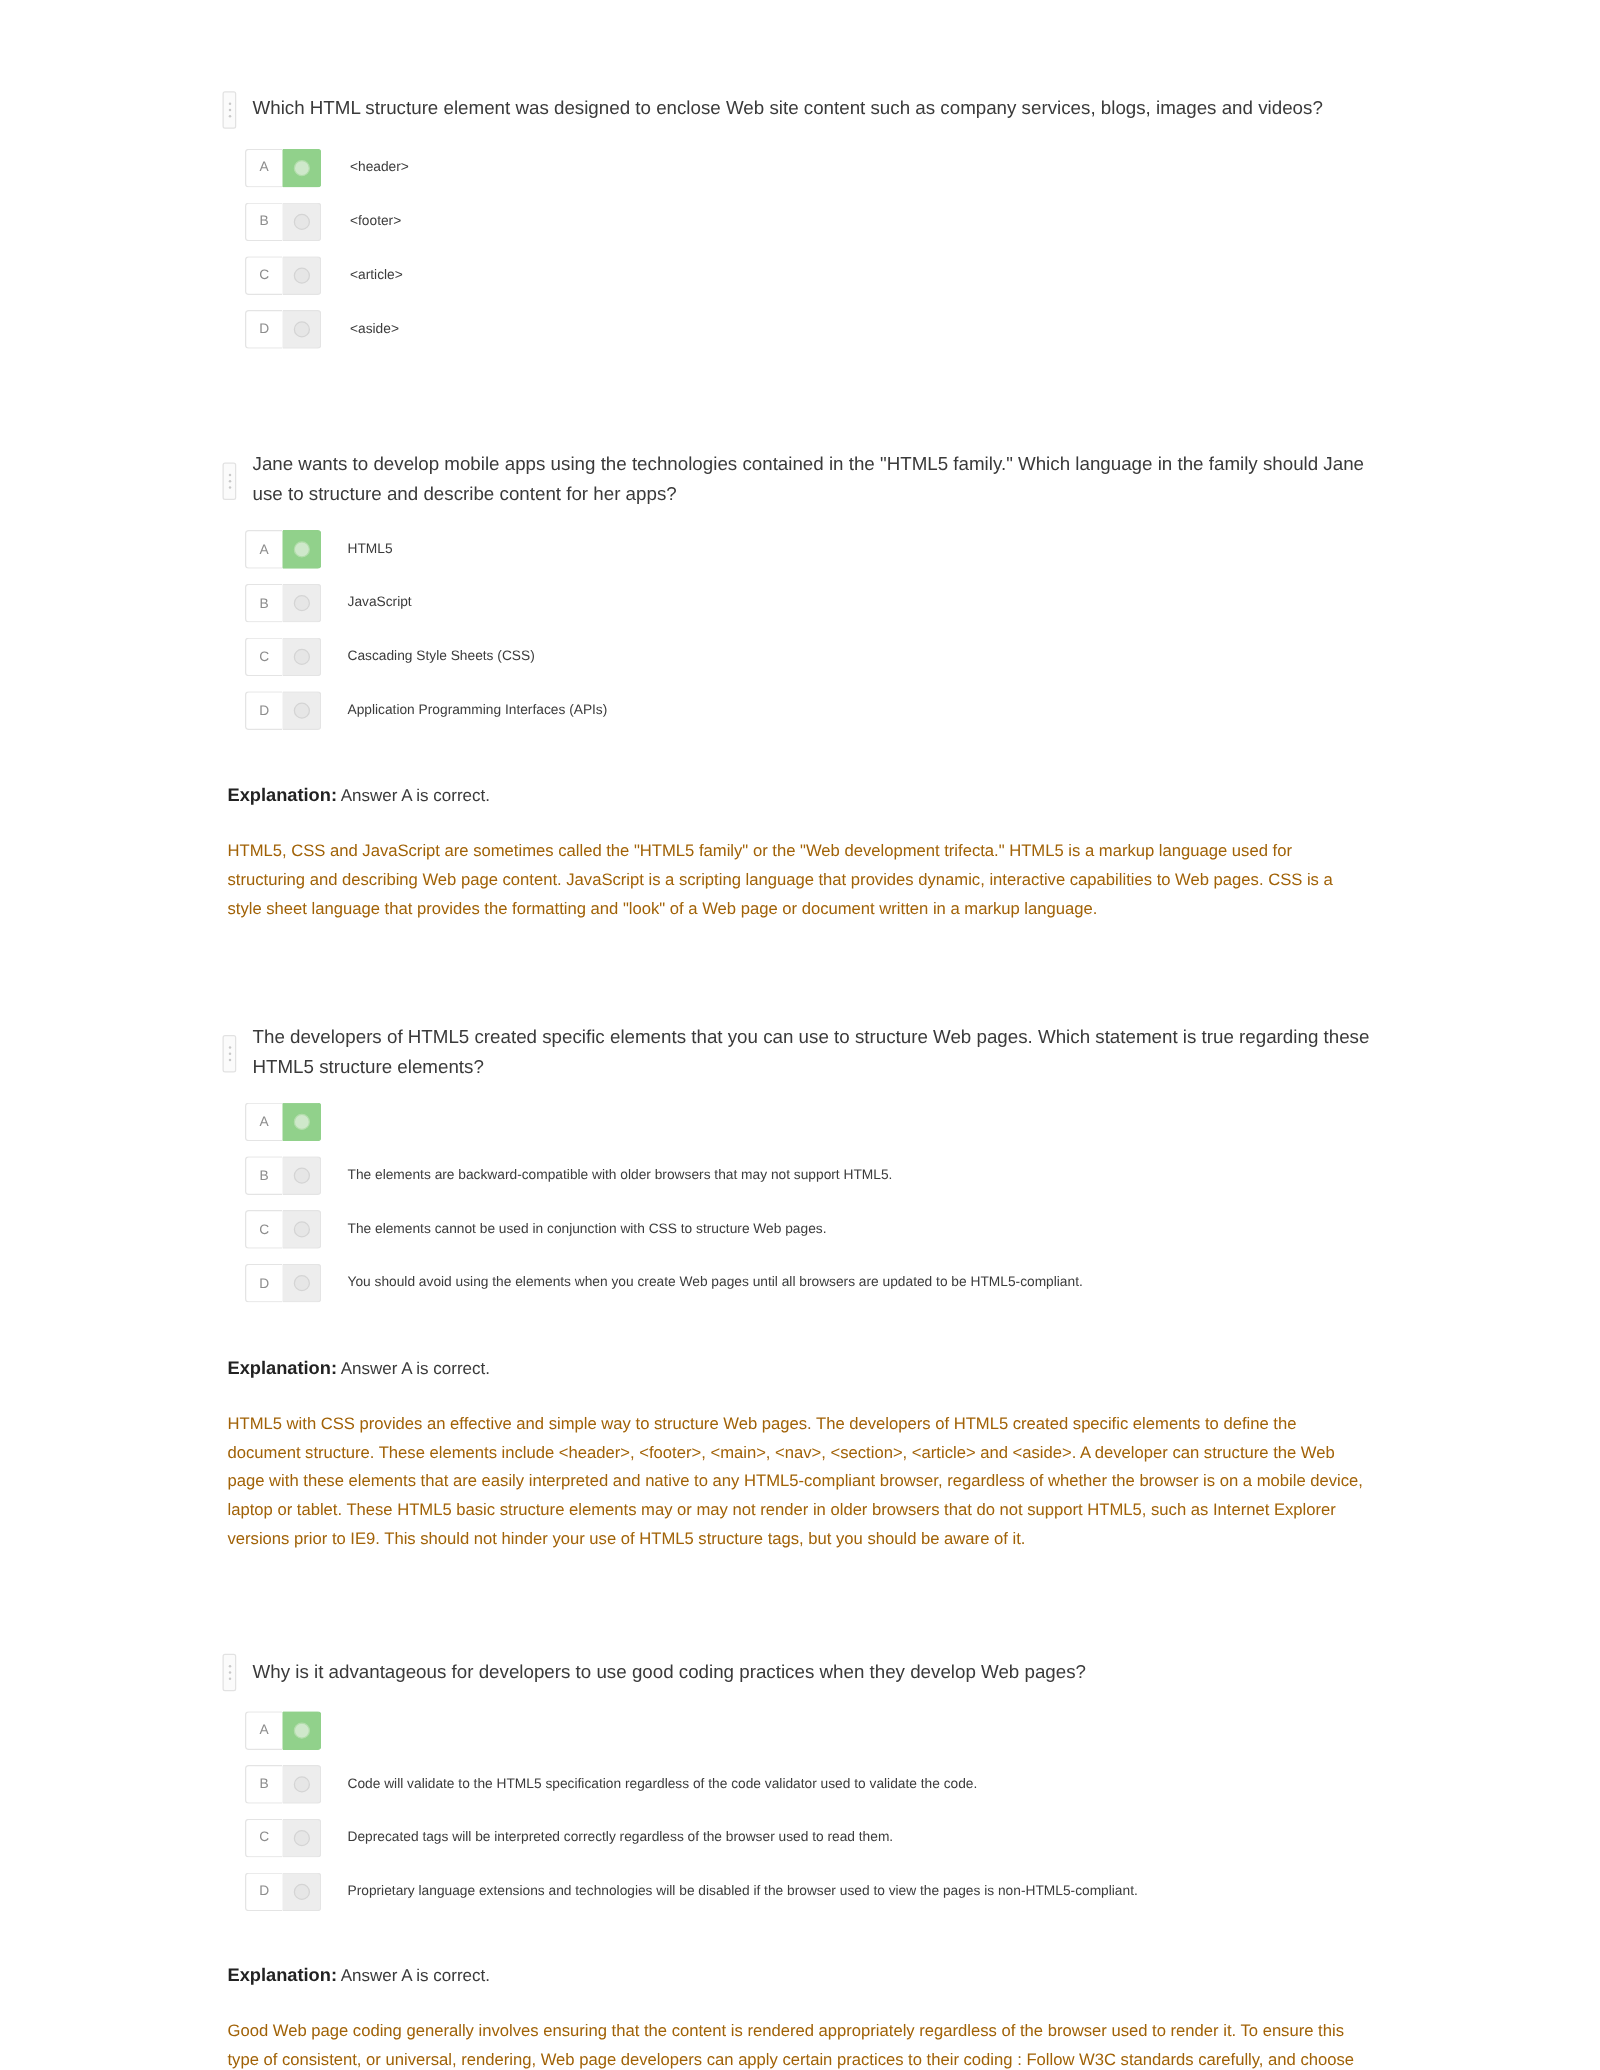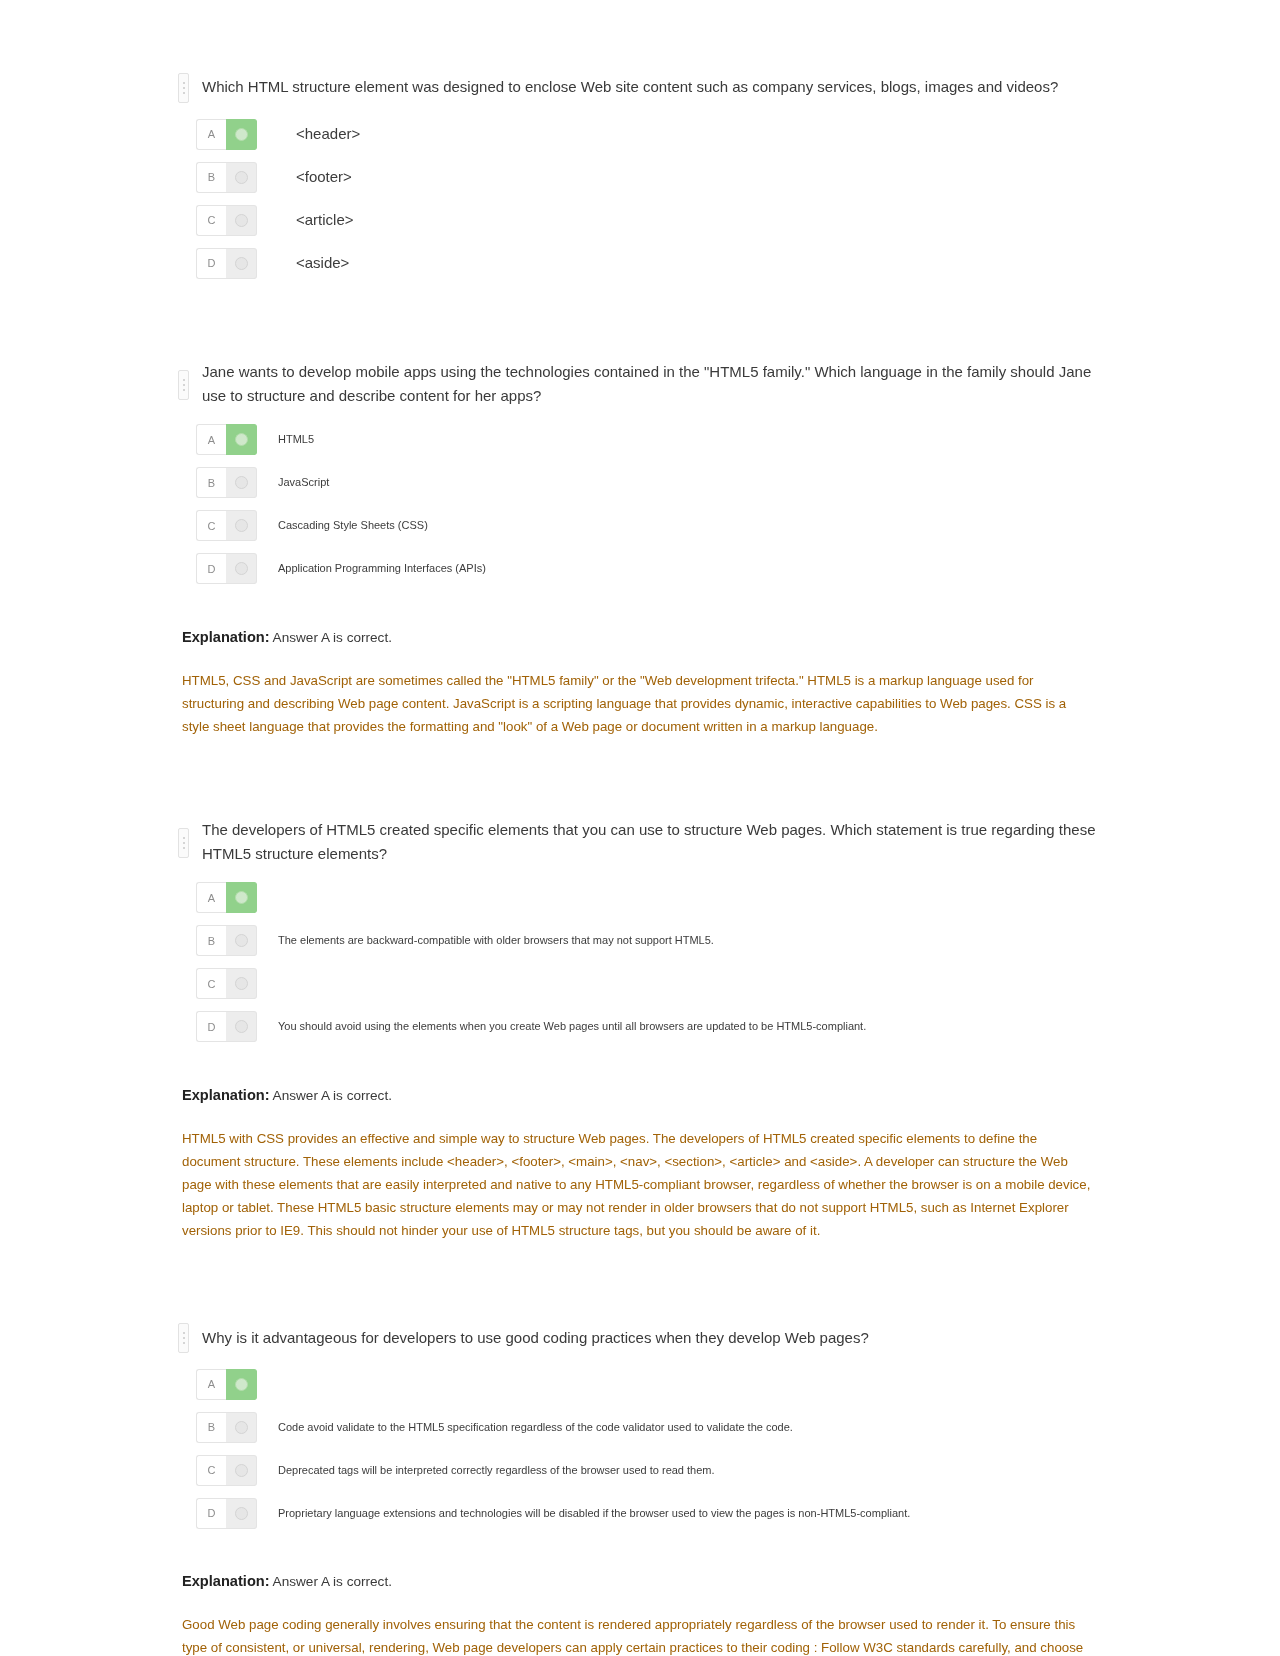--- a/index.html
+++ b/index.html
@@ -126,22 +126,22 @@
     background: #cfe8cb;
     border-color: #b2ddab;
   }
   .option-label {
     margin-left: 21px;
     font-size: 11px;
     color: #3c3c3c;
     line-height: 1.5;
   }
   .q-first .option-label {
-    font-size: 15px;
-    margin-left: 39px;
+    font-size: 11px;
+    margin-left: 23px;
   }
 
   
   .explanation {
     margin-top: 43px;
     margin-left: 4px;
   }
   .explanation-head {
     font-size: 13.6px;
     color: #3a3a3a;
@@ -303,20 +303,21 @@
           </div>
           <span class="option-label">The elements are backward-compatible with older browsers that may not support HTML5.</span>
         </div>
         <div class="option-row">
           <div class="option-control">
             <span class="opt-letter">C</span>
             <span class="opt-radio">
                 <span class="dot"></span>
               </span>
           </div>
+          <span class="option-label">The elements cannot be used in conjunction with CSS to structure Web pages.</span>
         </div>
         <div class="option-row">
           <div class="option-control">
             <span class="opt-letter">D</span>
             <span class="opt-radio">
                 <span class="dot"></span>
               </span>
           </div>
           <span class="option-label">You should avoid using the elements when you create Web pages until all browsers are updated to be HTML5-compliant.</span>
         </div>
@@ -350,21 +351,21 @@
               </span>
           </div>
         </div>
         <div class="option-row">
           <div class="option-control">
             <span class="opt-letter">B</span>
             <span class="opt-radio">
                 <span class="dot"></span>
               </span>
           </div>
-          <span class="option-label">Code avoid validate to the HTML5 specification regardless of the code validator used to validate the code.</span>
+          <span class="option-label">Code will validate to the HTML5 specification regardless of the code validator used to validate the code.</span>
         </div>
         <div class="option-row">
           <div class="option-control">
             <span class="opt-letter">C</span>
             <span class="opt-radio">
                 <span class="dot"></span>
               </span>
           </div>
           <span class="option-label">Deprecated tags will be interpreted correctly regardless of the browser used to read them.</span>
         </div>

